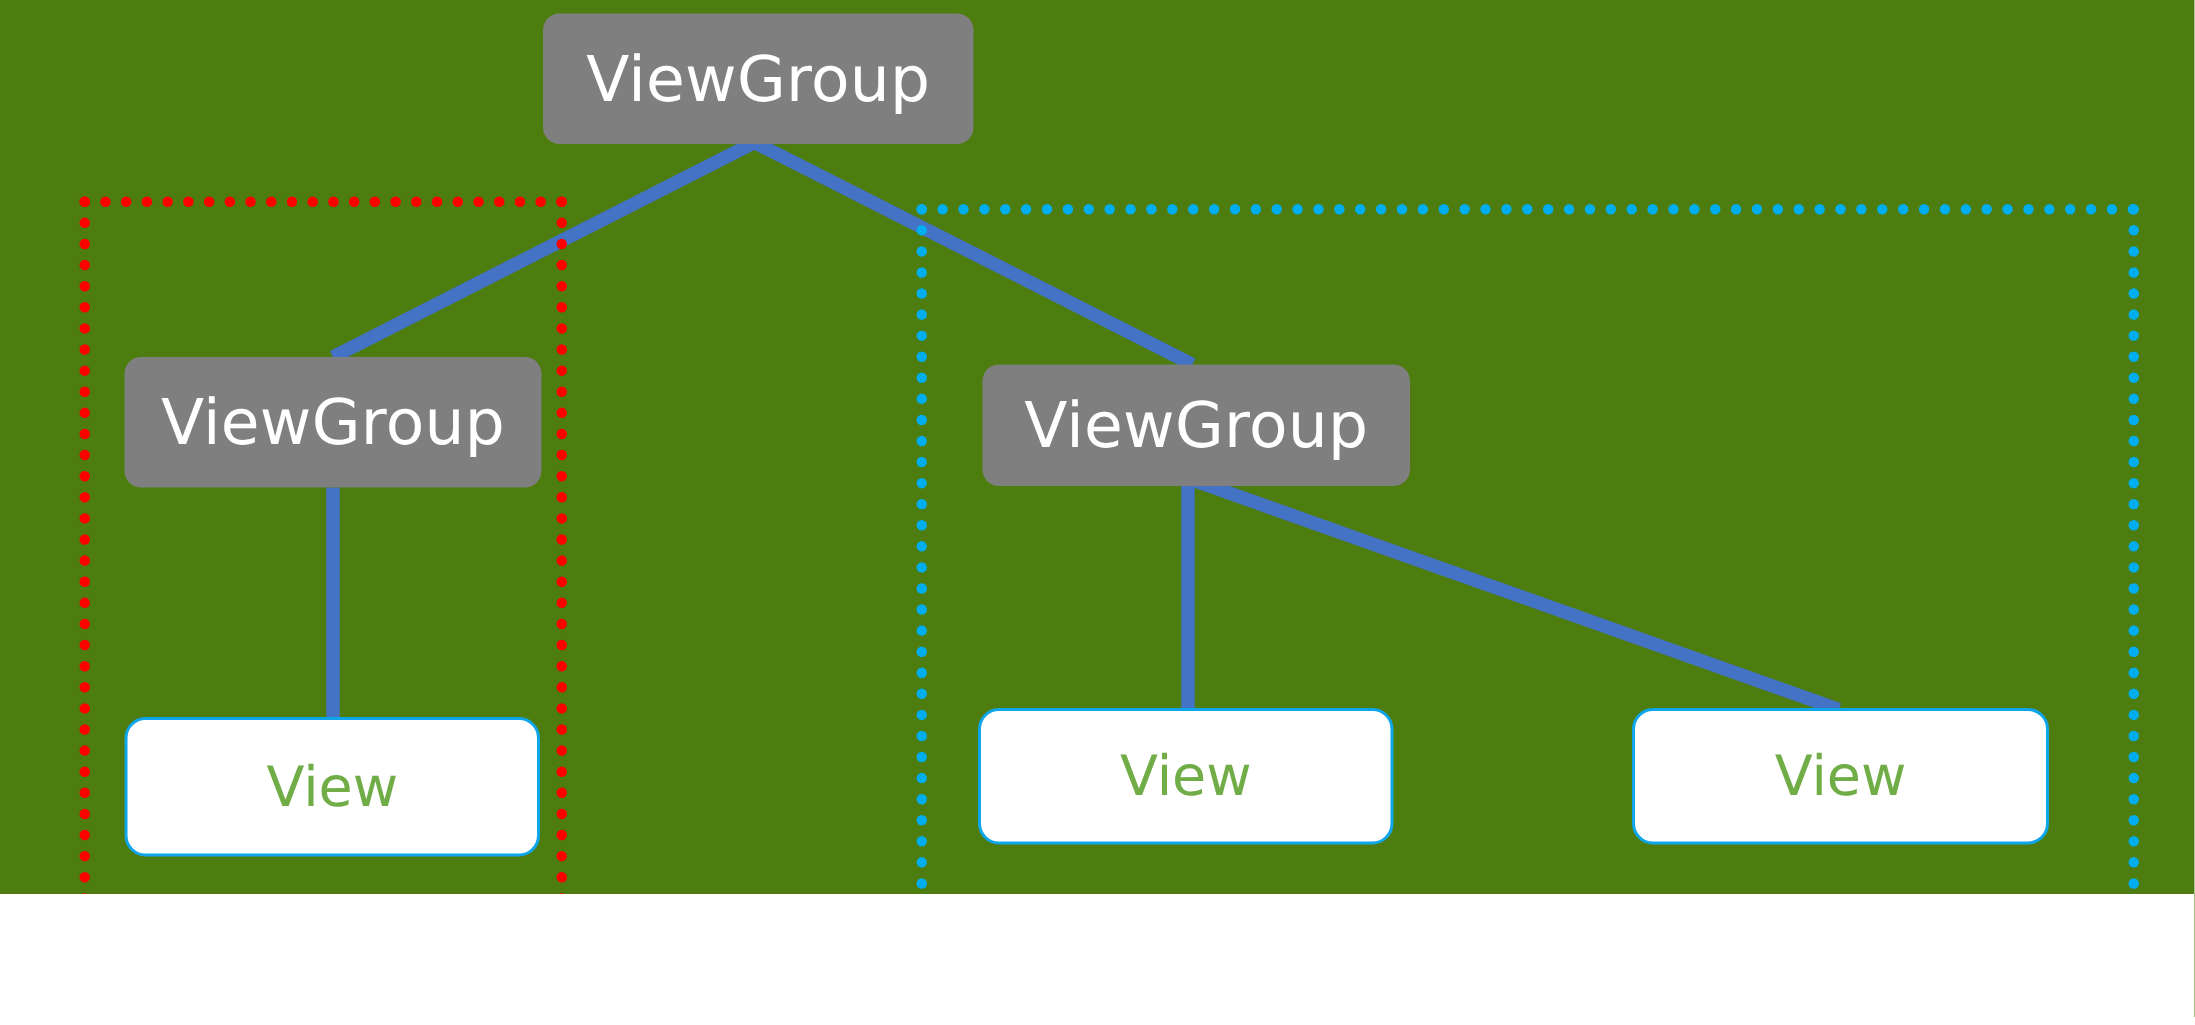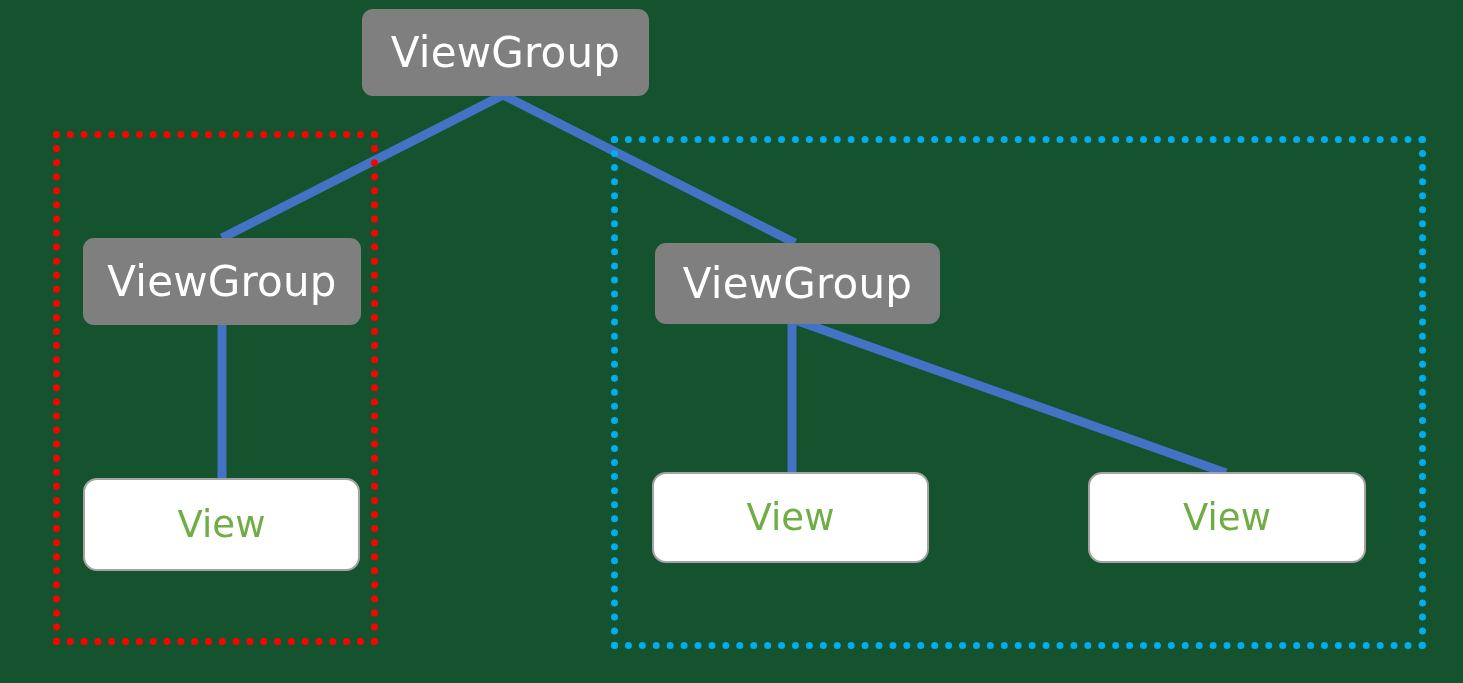--- a/index.html
+++ b/index.html
@@ -6,22 +6,22 @@
     margin: 0;
     padding: 0;
     background: #ffffff;
   }
   body {
     font-family: "DejaVu Sans", sans-serif;
   }
   #canvas {
     position: relative;
     width: 1463px;
-    height: 683px;
-    background: #14532d;
+    height: 596px;
+    background: #4d7c0f;
     overflow: hidden;
   }
   #edges {
     position: absolute;
     left: 0;
     top: 0;
     width: 1463px;
     height: 683px;
     pointer-events: none;
   }
@@ -43,21 +43,21 @@
   .node-viewgroup {
     background: #7f7f7f;
     color: #ffffff;
     border-radius: 11px;
     font-size: 42px;
     letter-spacing: 0.2px;
   }
   .node-view {
     background: #ffffff;
     color: #70ad47;
-    border: 2px solid #a3a3a3;
+    border: 2px solid #0ea5e9;
     border-radius: 14px;
     font-size: 37px;
   }
   #root-node {
     left: 362px;
     top: 9px;
     width: 287px;
     height: 87px;
   }
   #vg-left-node {

